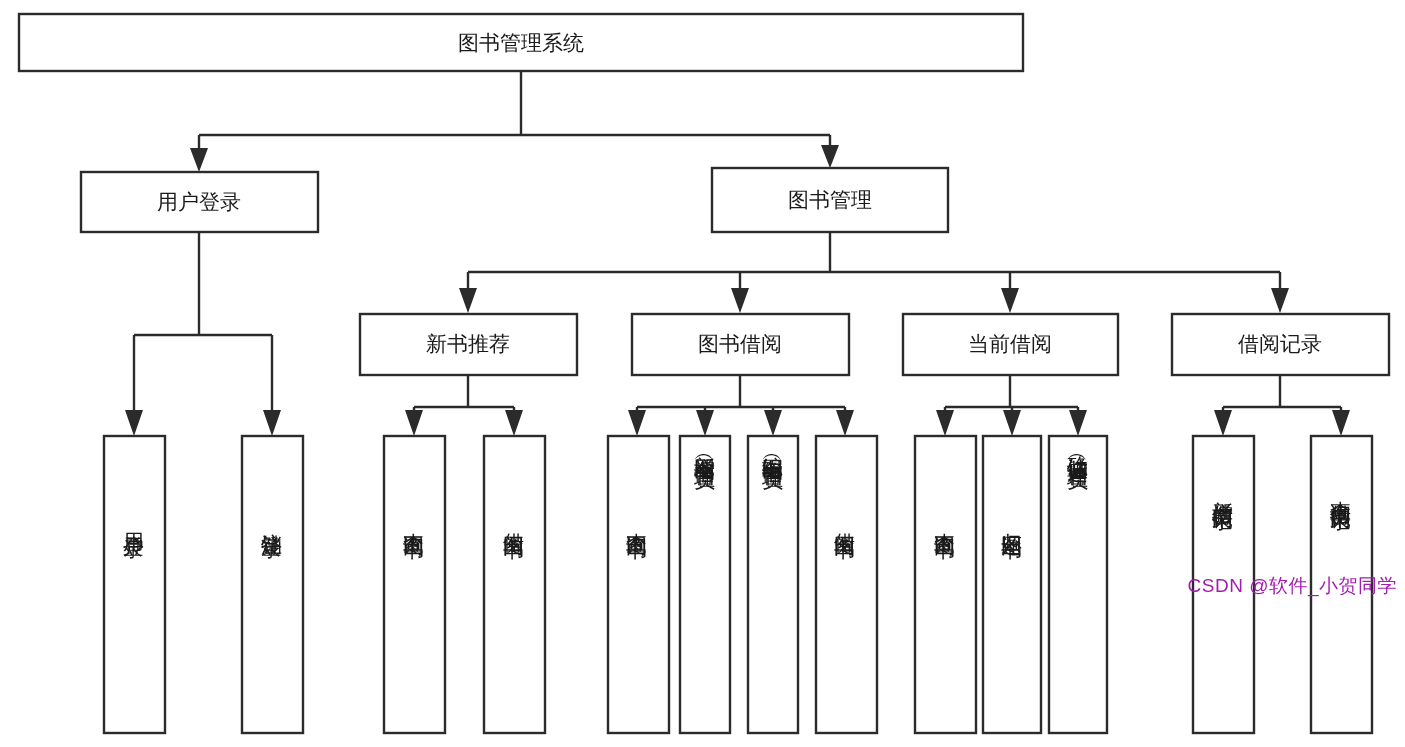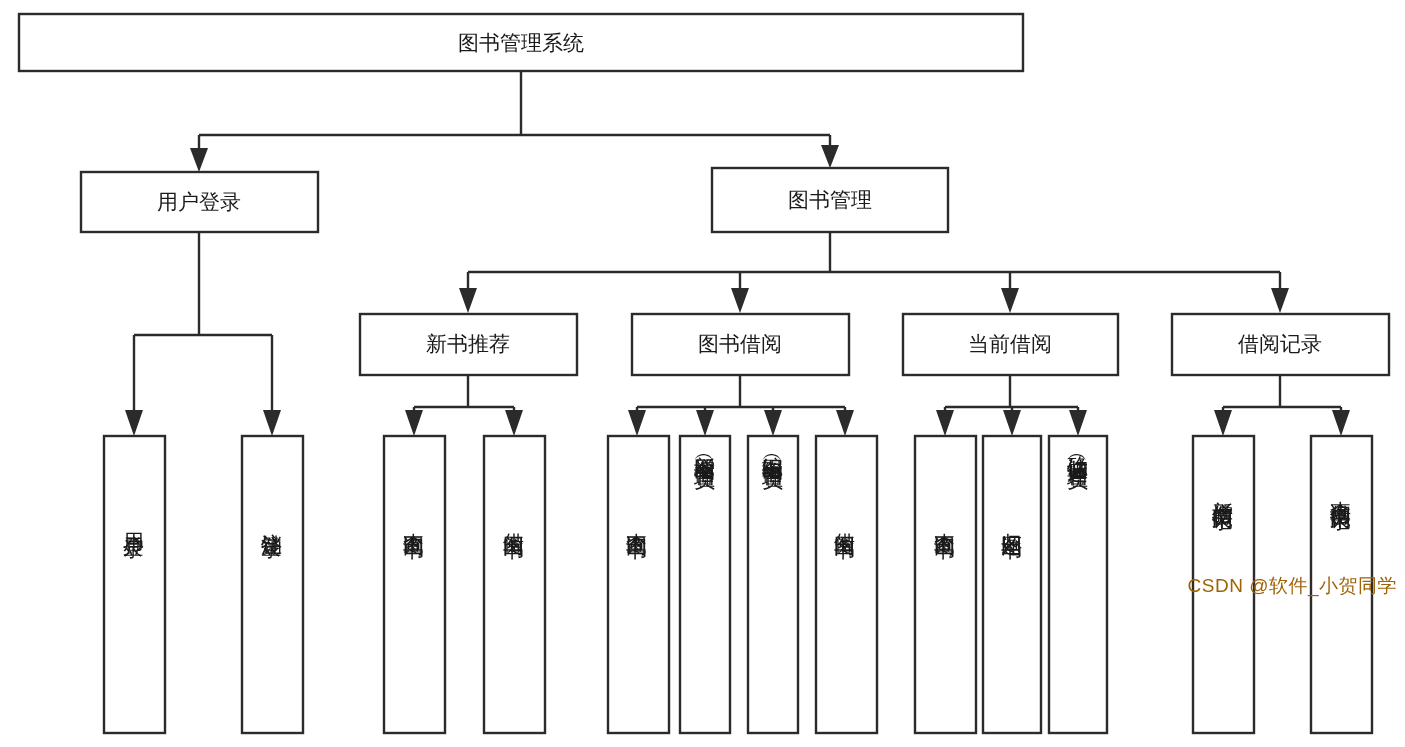--- a/index.html
+++ b/index.html
@@ -58,21 +58,21 @@
     text-orientation: upright;
     text-anchor: middle;
     letter-spacing: 2px;
   }
   .watermark-text {
     position: absolute;
     right: 8px;
     bottom: 6px;
     font-family: "Liberation Sans", "DejaVu Sans", sans-serif;
     font-size: 19px;
-    color: #a16207;
+    color: #a21caf;
     white-space: nowrap;
     letter-spacing: 0.5px;
     pointer-events: none;
   }
 </style>
 </head>
 <body>
 
 <div id="diagram-root">
 

